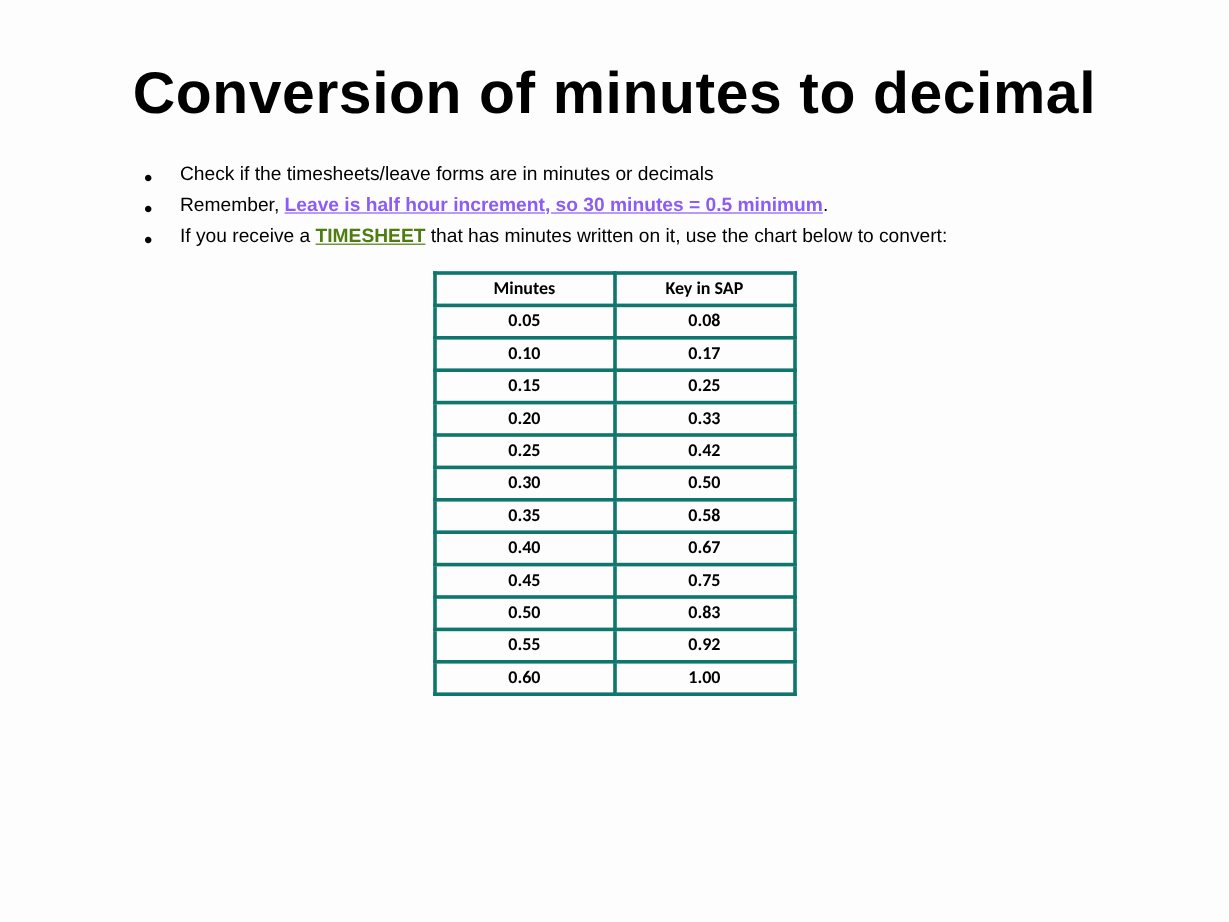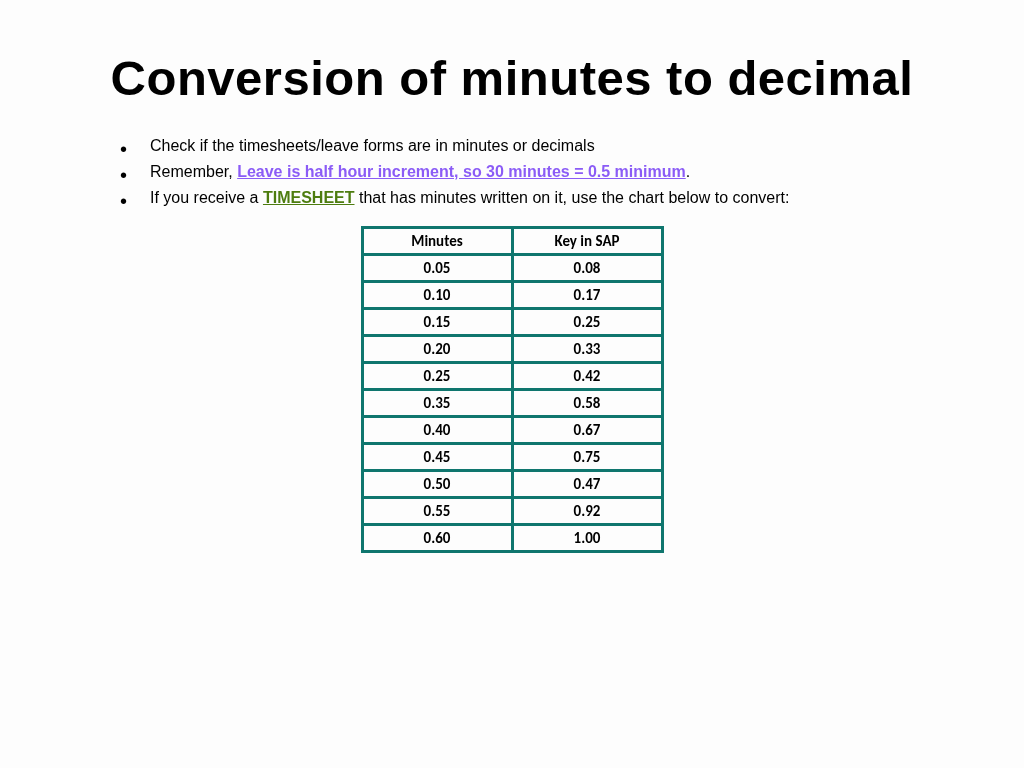--- a/index.html
+++ b/index.html
@@ -119,34 +119,38 @@
           </tr>
           <tr>
             <td>0.20</td>
             <td>0.33</td>
           </tr>
           <tr>
             <td>0.25</td>
             <td>0.42</td>
           </tr>
           <tr>
+            <td>0.30</td>
+            <td>0.50</td>
+          </tr>
+          <tr>
             <td>0.35</td>
             <td>0.58</td>
           </tr>
           <tr>
             <td>0.40</td>
             <td>0.67</td>
           </tr>
           <tr>
             <td>0.45</td>
             <td>0.75</td>
           </tr>
           <tr>
             <td>0.50</td>
-            <td>0.47</td>
+            <td>0.83</td>
           </tr>
           <tr>
             <td>0.55</td>
             <td>0.92</td>
           </tr>
           <tr>
             <td>0.60</td>
             <td>1.00</td>
           </tr>
         </tbody>

